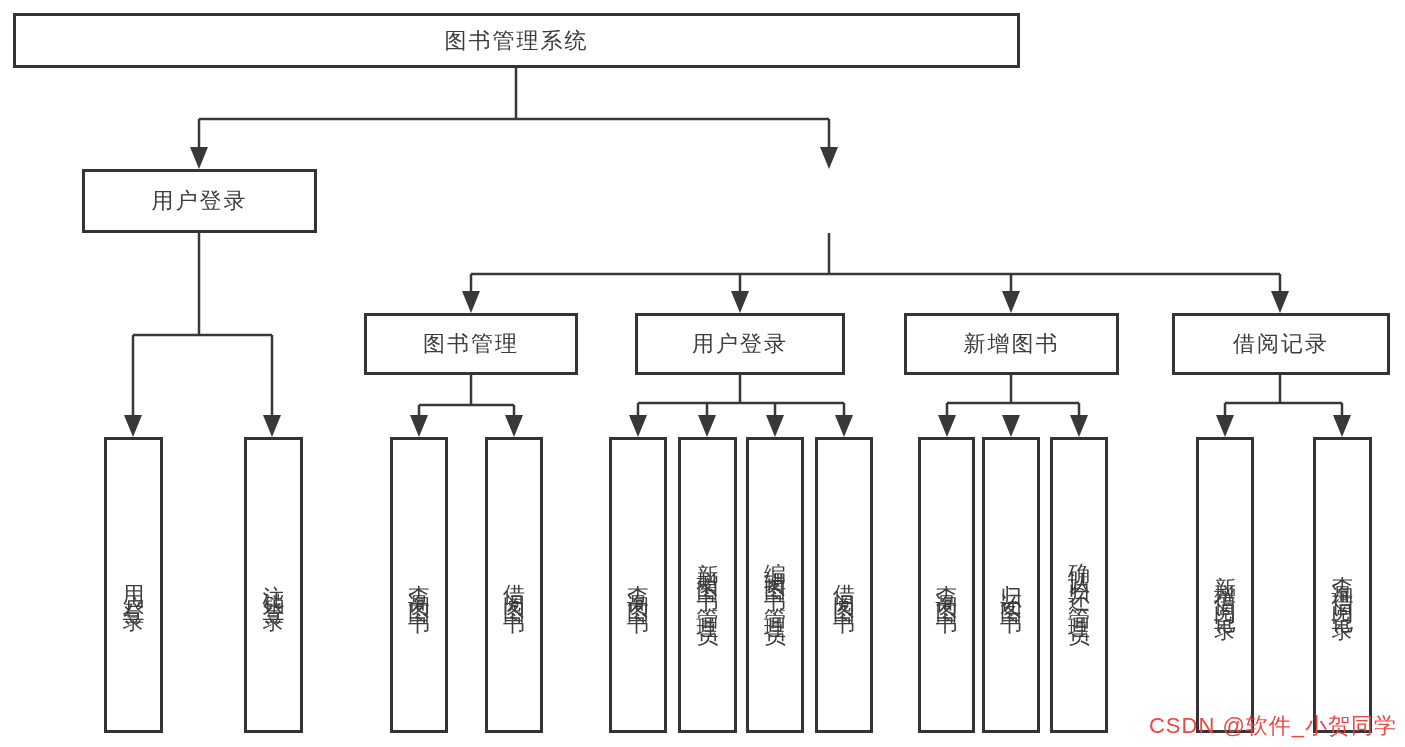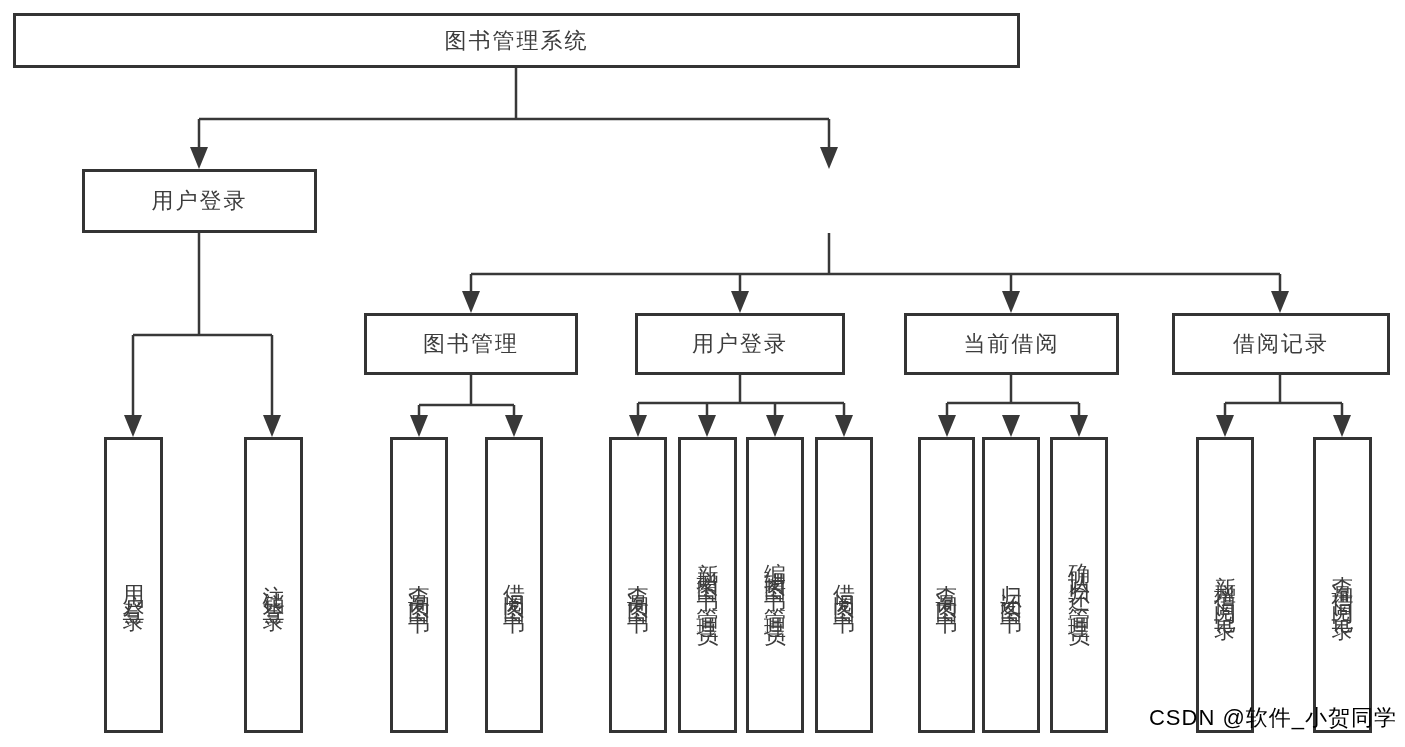--- a/index.html
+++ b/index.html
@@ -31,23 +31,23 @@
   .v-node .vtext {
     writing-mode: vertical-rl;
     text-orientation: mixed;
     font-size: 22px;
     letter-spacing: 9px;
     line-height: 1;
   }
   .watermark {
     position: absolute;
     right: 8px;
-    bottom: 14px;
+    bottom: 6px;
     font-size: 22px;
-    color: #000000;
+    color: #ef4444;
     letter-spacing: 1px;
     white-space: nowrap;
     z-index: 5;
   }
 </style>
 </head>
 <body>
 
 <div class="canvas">
 
@@ -90,21 +90,21 @@
     <span>用户登录</span>
   </div>
 
   <div class="node h-node" style="left:364px; top:313px; width:214px; height:62px">
     <span>图书管理</span>
   </div>
   <div class="node h-node" style="left:635px; top:313px; width:210px; height:62px">
     <span>用户登录</span>
   </div>
   <div class="node h-node" style="left:904px; top:313px; width:215px; height:62px">
-    <span>当前借阅</span>
+    <span>新增图书</span>
   </div>
   <div class="node h-node" style="left:1172px; top:313px; width:218px; height:62px">
     <span>借阅记录</span>
   </div>
 
   <div class="node v-node" style="left:104px; width:59px">
     <span class="vtext">用户登录</span>
   </div>
   <div class="node v-node" style="left:244px; width:59px">
     <span class="vtext">注销登录</span>

